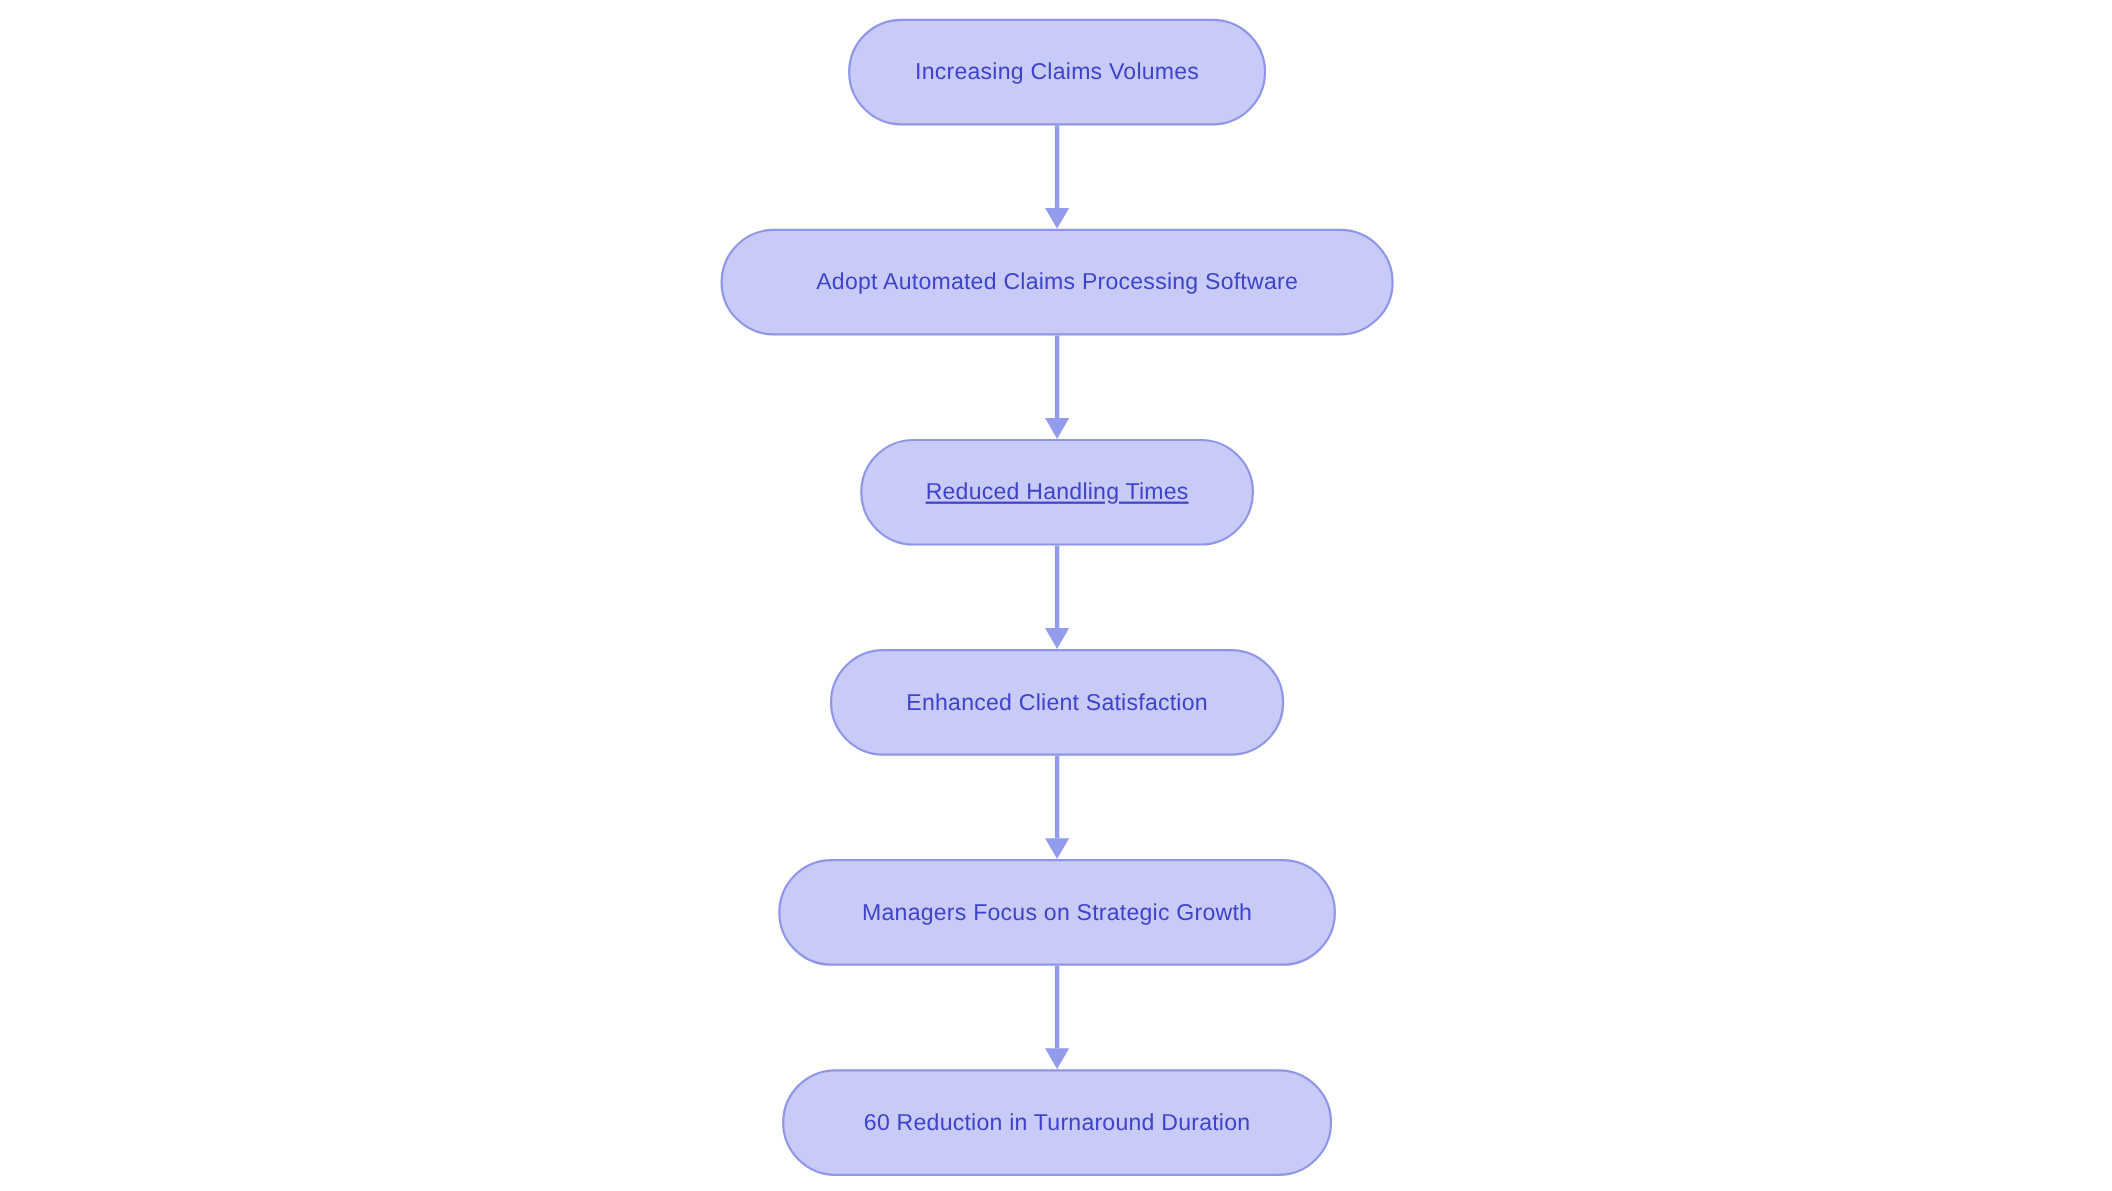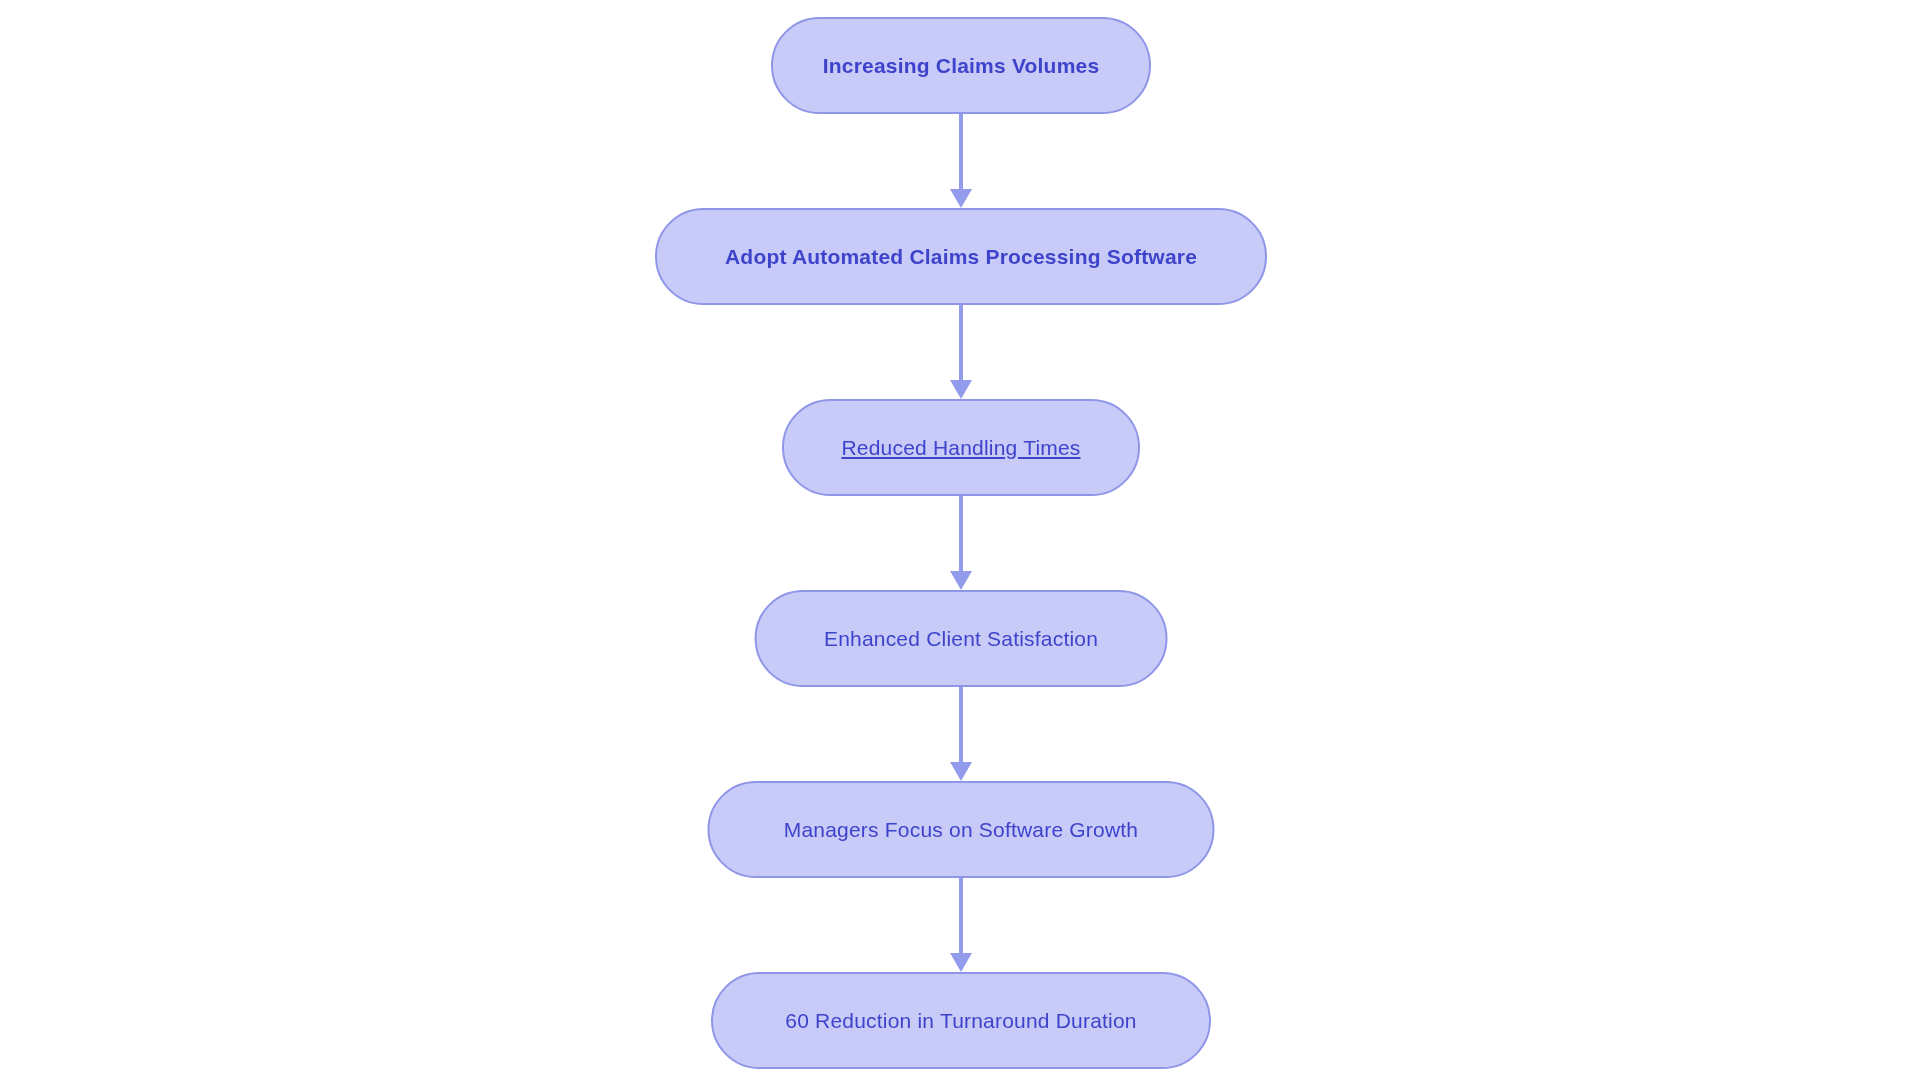--- a/index.html
+++ b/index.html
@@ -33,22 +33,22 @@
     display: flex;
     align-items: center;
     justify-content: center;
     color: var(--node-text);
     font-size: 21px;
     font-weight: 500;
     letter-spacing: 0.2px;
     white-space: nowrap;
     text-align: center;
   }
-  .n0 { top: 17px;  width: 380px; font-weight: bold; }
-  .n1 { top: 208px; width: 612px; font-weight: bold; }
+  .n0 { top: 17px;  width: 380px; }
+  .n1 { top: 208px; width: 612px; }
   .n2 { top: 399px; width: 358px; text-decoration: underline; }
   .n3 { top: 590px; width: 413px; }
   .n4 { top: 781px; width: 507px; }
   .n5 { top: 972px; width: 500px; }
 
   .arrow {
     position: absolute;
     left: 961px;
     transform: translateX(-50%);
     display: flex;
@@ -109,21 +109,21 @@
   <div class="node n3">
     <span>Enhanced Client Satisfaction</span>
   </div>
 
   <div class="arrow a3">
     <div class="stem"></div>
     <div class="head"></div>
   </div>
 
   <div class="node n4">
-    <span>Managers Focus on Software Growth</span>
+    <span>Managers Focus on Strategic Growth</span>
   </div>
 
   <div class="arrow a4">
     <div class="stem"></div>
     <div class="head"></div>
   </div>
 
   <div class="node n5">
     <span>60 Reduction in Turnaround Duration</span>
   </div>

